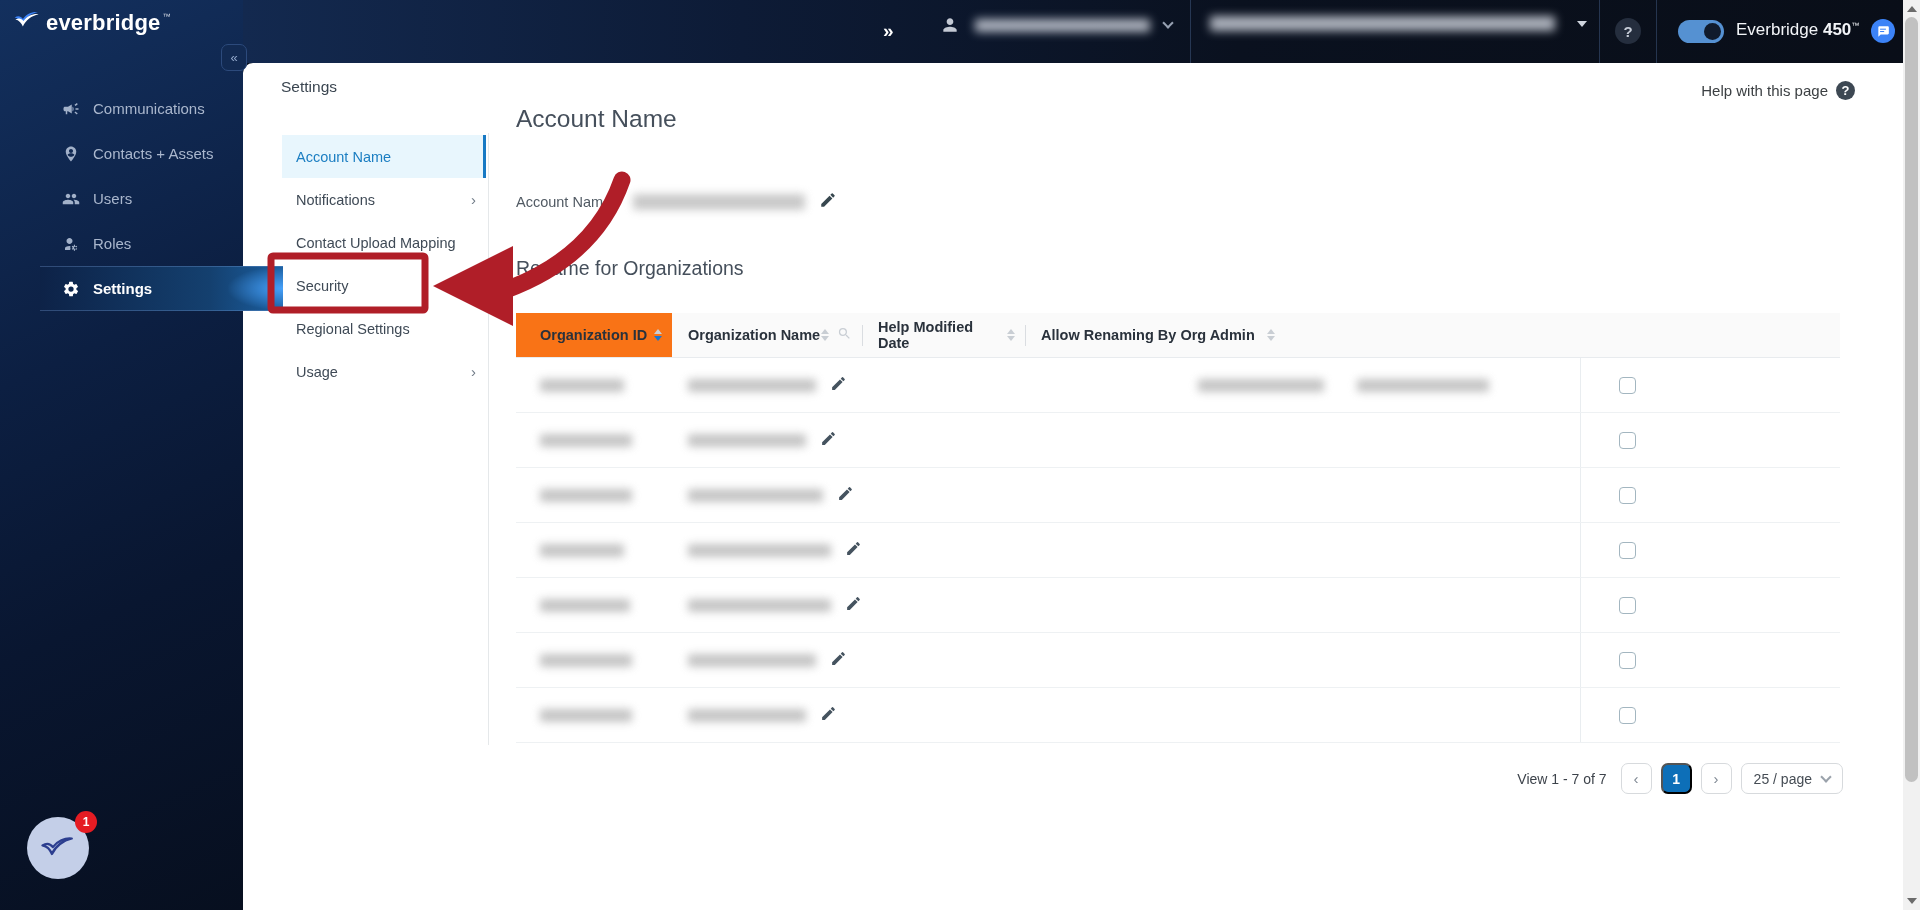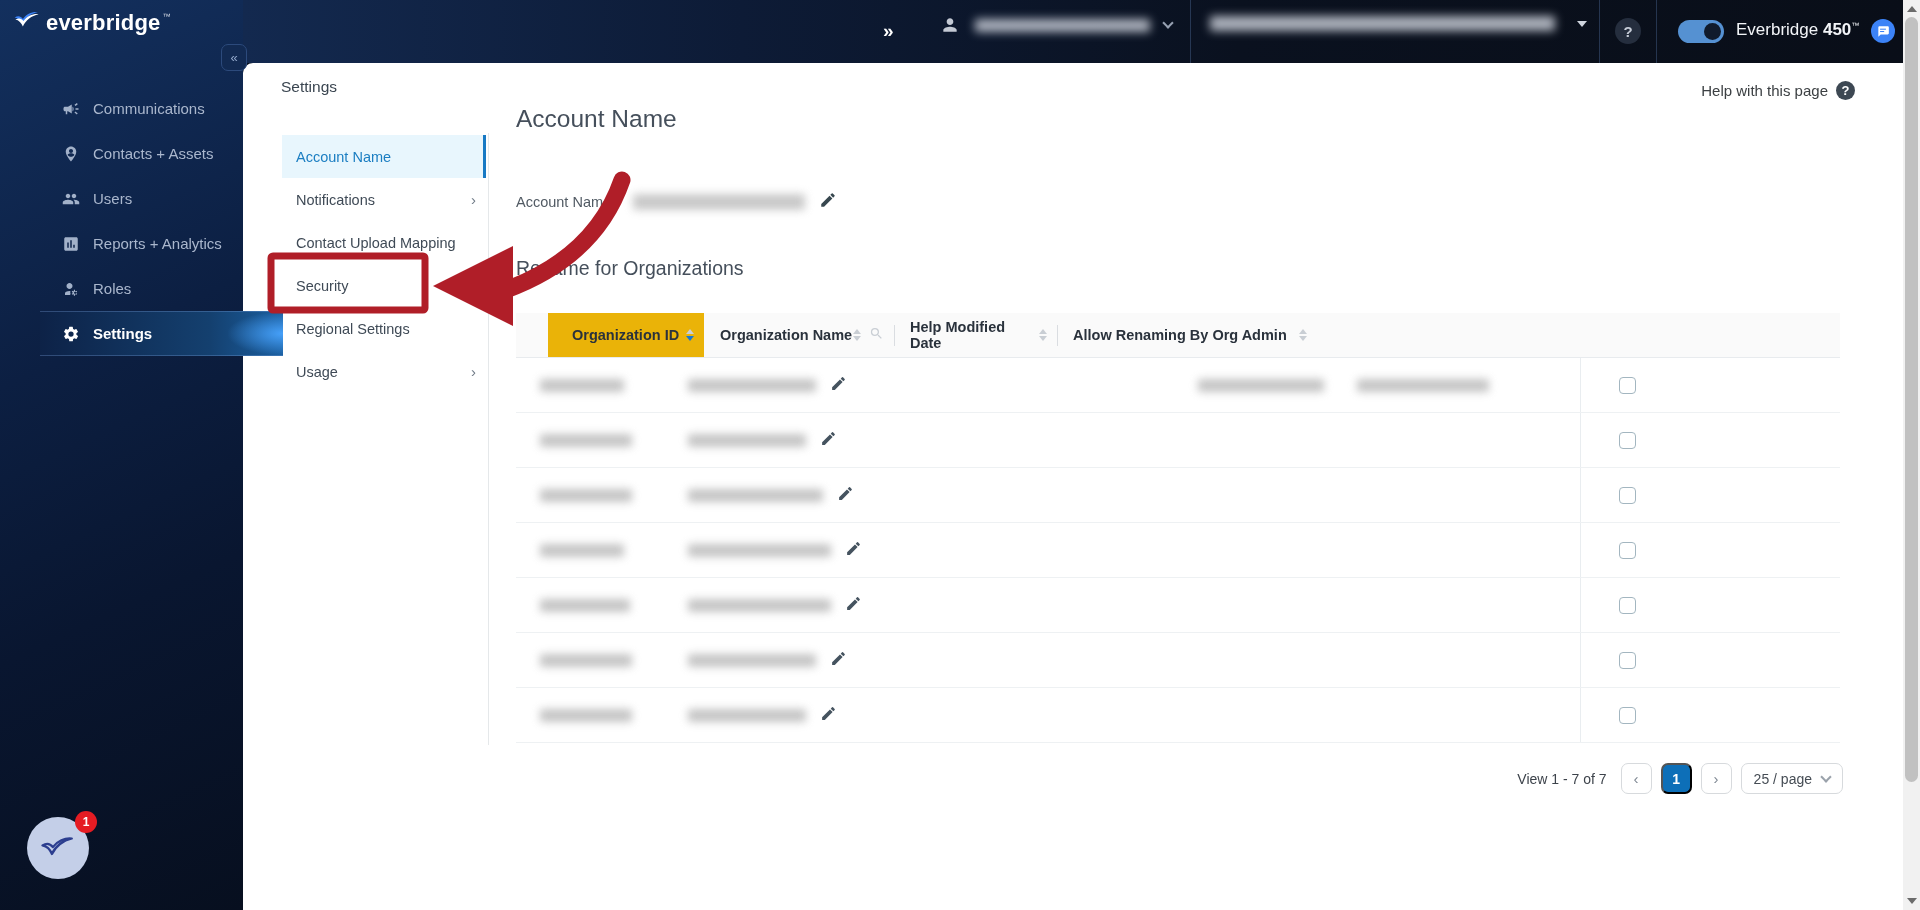--- a/index.html
+++ b/index.html
@@ -98,21 +98,21 @@
                border-radius:2px; opacity:.8; }
   .acct-pencil { margin-left:14px; cursor:pointer; }
   .acct-pencil svg { width:18px; height:18px; fill:#37474f; }
   .section-title { position:absolute; left:0; top:194px; font-size:19.5px; font-weight:500; color:#454f5b; }
 
   
   .table { position:absolute; left:0; top:250px; width:1324px; }
   .thead { display:flex; height:45px; background:#fafafa; border-bottom:1px solid #e8ebee; }
   .th { display:flex; align-items:center; justify-content:space-between; padding:0 10px 0 16px;
         font-size:14.5px; font-weight:700; color:#2a323c; position:relative; cursor:pointer; }
-  .th.shaded { background:#eab308; padding-left:24px;margin-left:32px; }
+  .th.shaded { background:#f97316; padding-left:24px; }
   .th .hsep { position:absolute; left:0; top:12px; width:1px; height:21px; background:#dadde1; }
   .sorters { display:flex; align-items:center; gap:8px; }
   .sort-stack { display:flex; flex-direction:column; gap:2px; }
   .tri-up { width:0; height:0; border-left:4.5px solid transparent; border-right:4.5px solid transparent;
             border-bottom:5px solid #c9ced4; }
   .tri-dn { width:0; height:0; border-left:4.5px solid transparent; border-right:4.5px solid transparent;
             border-top:5px solid #c9ced4; }
   .tri-dn.active { border-top-color:#1677d2; }
   .search-ic svg { width:15px; height:15px; fill:#c9ced4; }
   .trow { display:flex; height:55px; border-bottom:1px solid #eef1f3; background:#fff; }
@@ -167,26 +167,20 @@
         <span>Contacts + Assets</span>
       </div>
       <div class="sb-item">
         <span class="sb-icon"><svg viewBox="0 0 24 24">
             <path d="M16 11c1.66 0 2.99-1.34 2.99-3S17.66 5 16 5s-3 1.34-3 3 1.34 3 3 3zm-8 0c1.66 0 2.99-1.34 2.99-3S9.66 5 8 5 5 6.34 5 8s1.34 3 3 3zm0 2c-2.33 0-7 1.17-7 3.5V19h14v-2.5c0-2.33-4.67-3.5-7-3.5zm8 0c-.29 0-.62.02-.97.05 1.16.84 1.97 1.97 1.97 3.45V19h6v-2.5c0-2.33-4.67-3.5-7-3.5z"></path>
           </svg></span>
         <span>Users</span>
       </div>
       <div class="sb-item">
         <span class="sb-icon"><svg viewBox="0 0 24 24">
-            <path d="M19 3H5c-1.1 0-2 .9-2 2v14c0 1.1.9 2 2 2h14c1.1 0 2-.9 2-2V5c0-1.1-.9-2-2-2zM9 17H7v-7h2v7zm4 0h-2V7h2v10zm4 0h-2v-4h2v4z"></path>
-          </svg></span>
-        <span>Reports + Analytics</span>
-      </div>
-      <div class="sb-item">
-        <span class="sb-icon"><svg viewBox="0 0 24 24">
             <path d="M10 12c2.21 0 4-1.79 4-4s-1.79-4-4-4-4 1.79-4 4 1.79 4 4 4zm-6 8v-2.23c0-.97.58-1.84 1.47-2.22A11.1 11.1 0 0 1 10 14.5c.46 0 .91.03 1.36.08-.23.51-.36 1.08-.36 1.67 0 .65.15 1.27.43 1.82L11 19v1H4zm14.31-1.11l1.15.66.77-1.33-1.15-.67a3 3 0 0 0 0-1.1l1.15-.67-.77-1.33-1.15.66a2.96 2.96 0 0 0-.95-.55V13h-1.54v1.56c-.35.12-.67.31-.95.55l-1.15-.66-.77 1.33 1.15.67a3 3 0 0 0 0 1.1l-1.15.67.77 1.33 1.15-.66c.28.24.6.43.95.55V21h1.54v-1.56c.35-.12.67-.31.95-.55zM17.5 18.5a1.5 1.5 0 1 1 0-3 1.5 1.5 0 0 1 0 3z"></path>
           </svg></span>
         <span>Roles</span>
       </div>
       <div class="sb-item selected">
         <span class="sb-icon"><svg viewBox="0 0 24 24">
             <path d="M19.14 12.94c.04-.3.06-.61.06-.94s-.02-.64-.07-.94l2.03-1.58a.5.5 0 0 0 .12-.64l-1.92-3.32a.5.5 0 0 0-.61-.22l-2.39.96a7.3 7.3 0 0 0-1.62-.94l-.36-2.54a.5.5 0 0 0-.5-.42h-3.84a.5.5 0 0 0-.5.42l-.36 2.54c-.59.24-1.13.57-1.62.94l-2.39-.96a.5.5 0 0 0-.61.22L2.74 8.84a.5.5 0 0 0 .12.64l2.03 1.58c-.05.3-.07.63-.07.94s.02.64.07.94l-2.03 1.58a.5.5 0 0 0-.12.64l1.92 3.32c.14.24.42.34.61.22l2.39-.96c.49.38 1.03.7 1.62.94l.36 2.54c.04.24.25.42.5.42h3.84c.25 0 .46-.18.5-.42l.36-2.54c.59-.24 1.13-.56 1.62-.94l2.39.96c.23.09.47 0 .61-.22l1.92-3.32a.5.5 0 0 0-.12-.64l-2.03-1.58zM12 15.5A3.5 3.5 0 1 1 12 8.5a3.5 3.5 0 0 1 0 7z"></path>
           </svg></span>
         <span>Settings</span>
       </div>

